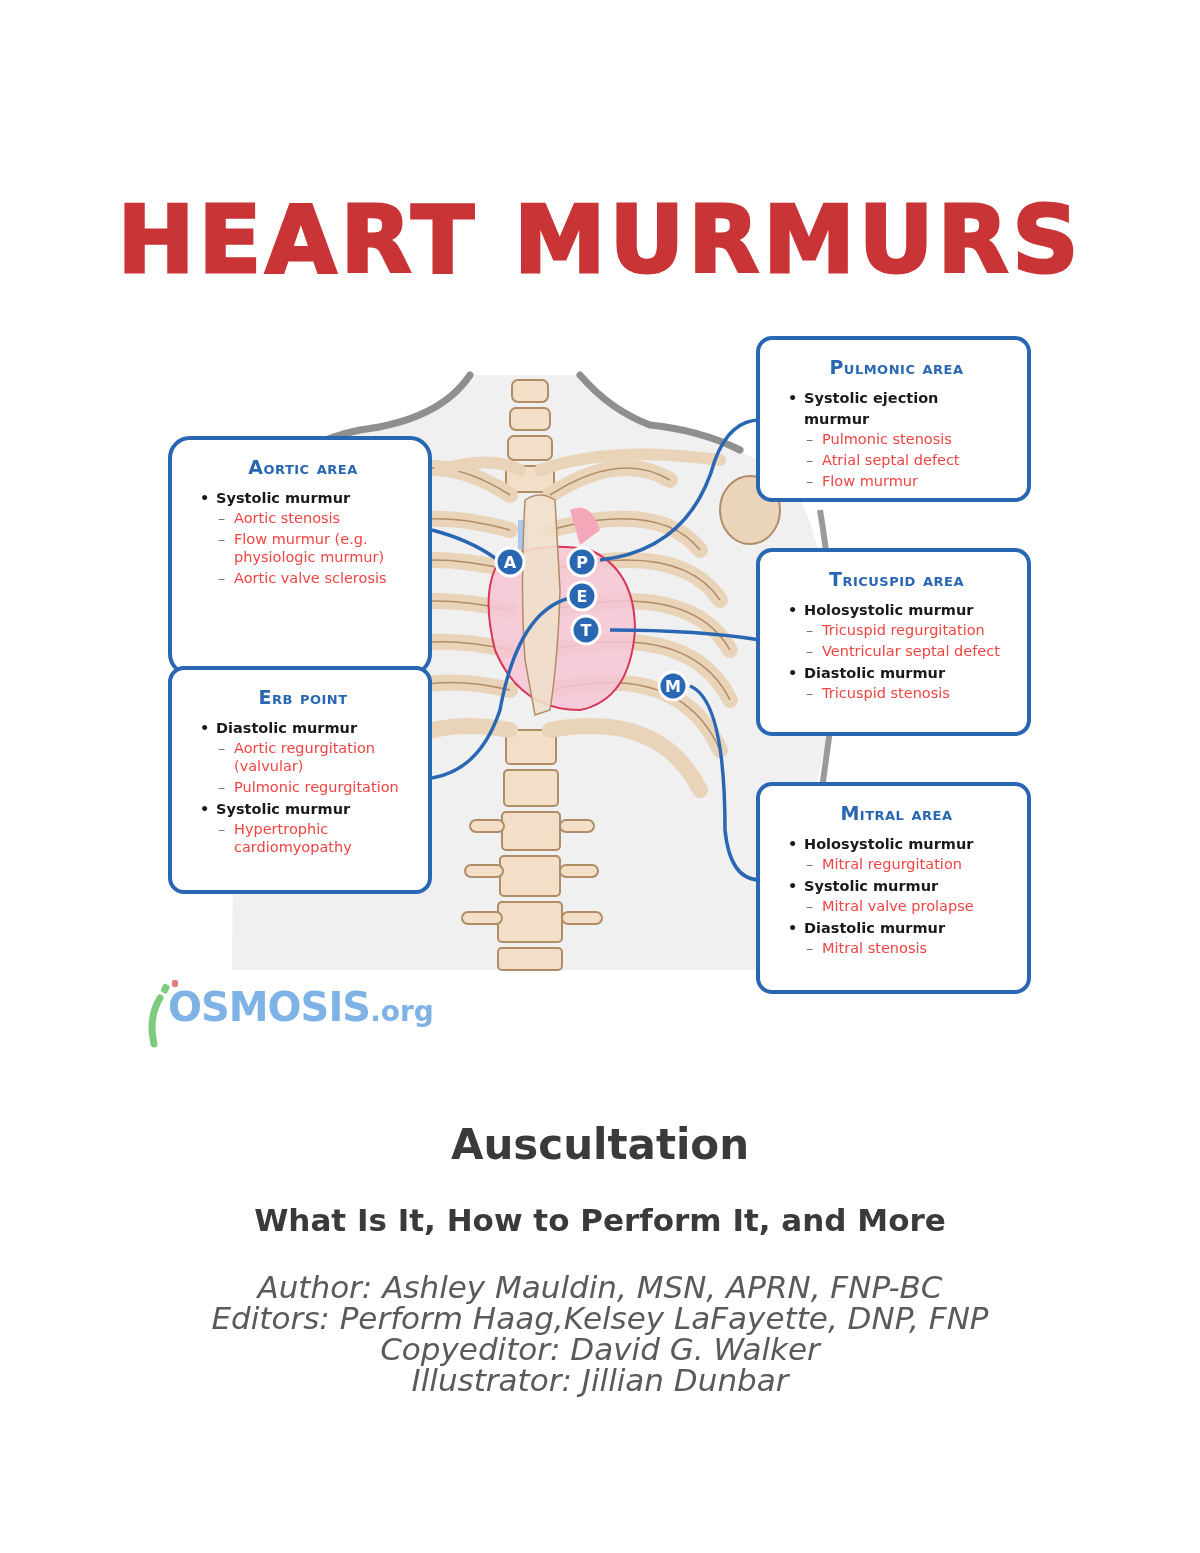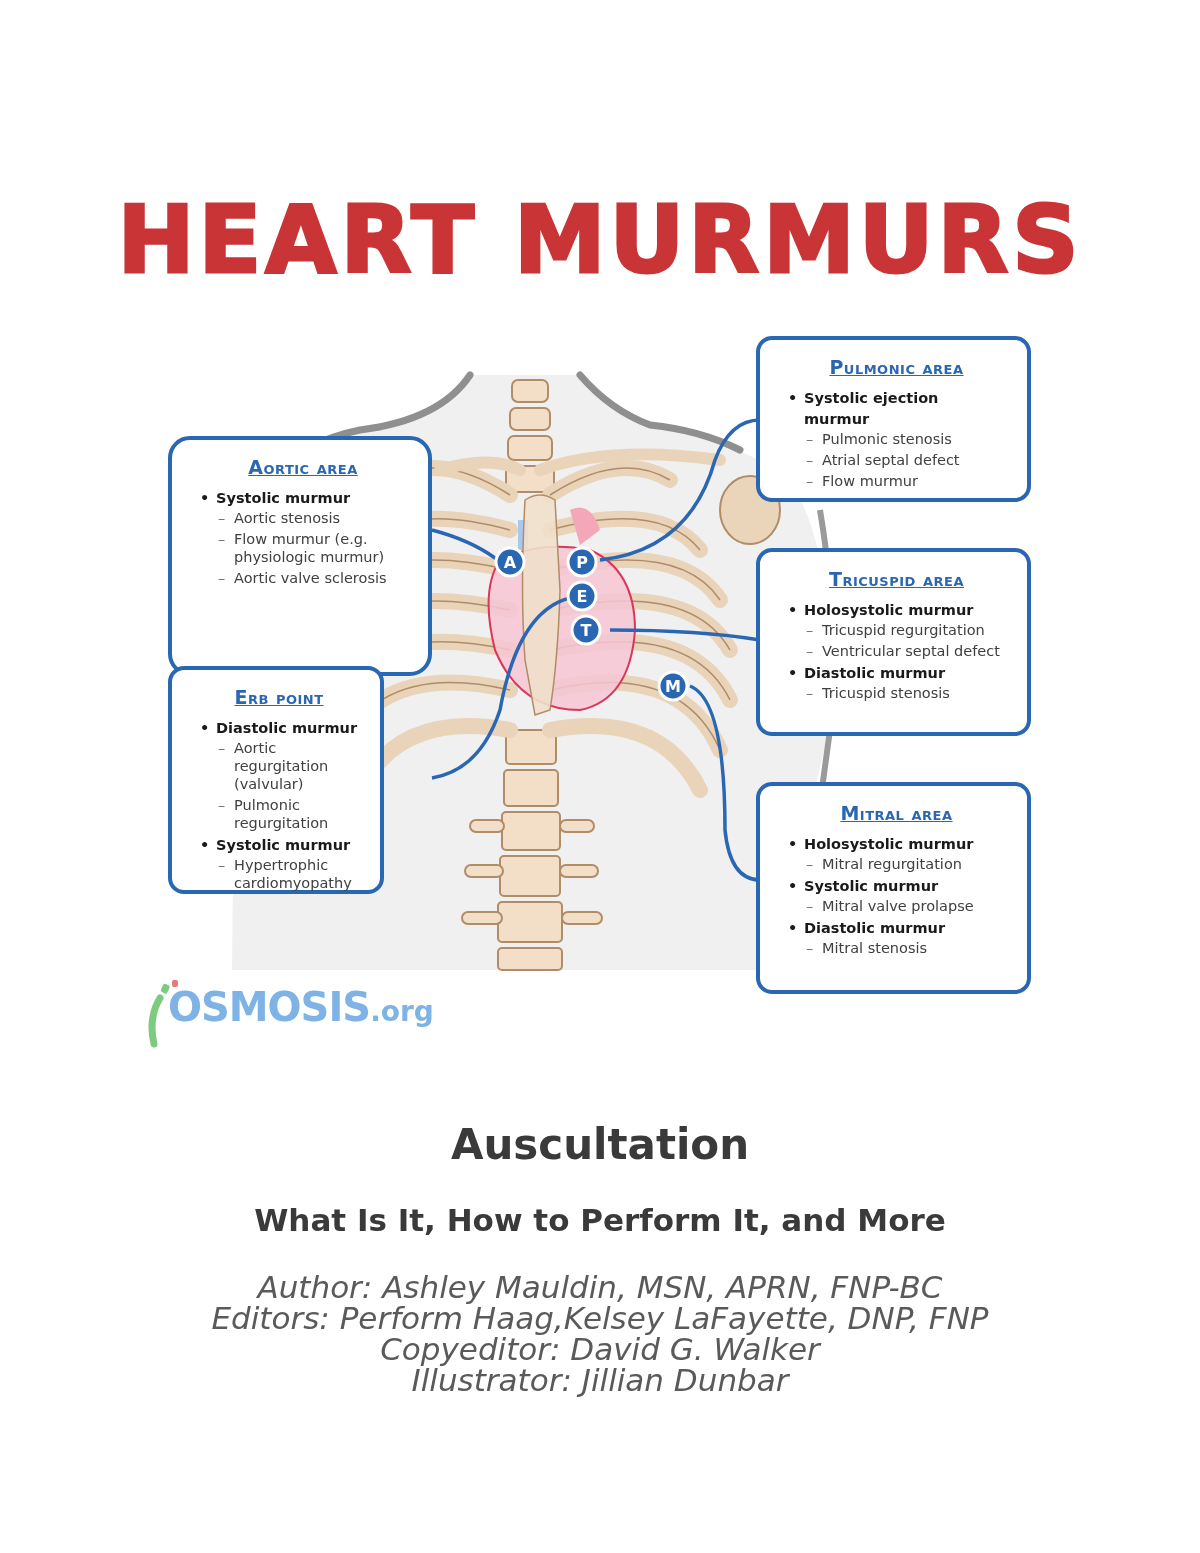--- a/index.html
+++ b/index.html
@@ -11,30 +11,30 @@
       -webkit-text-stroke: 3px #c93436;
     }
     .figure { position: absolute; left: 140px; top: 330px; width: 900px; height: 720px; }
     .figure svg { position: absolute; left: 0; top: 0; }
     .card {
       position: absolute; background: #ffffff; border: 4px solid #2a67b3; border-radius: 16px;
       box-sizing: border-box; padding: 14px 16px 10px 22px;
     }
     .card-title {
       text-align: center; color: #2a67b3; font-family: "DejaVu Sans", sans-serif; font-weight: bold;
-      font-size: 19px; font-variant: small-caps; letter-spacing: 0.5px; margin: 2px 0 10px 0; text-decoration: underline;
+      font-size: 19px; font-variant: small-caps; letter-spacing: 0.5px; margin: 2px 0 10px 0;
     }
     .card ul { list-style: none; margin: 4px; padding: 0; }
     .murmur {
       font-family: "DejaVu Sans", sans-serif; font-weight: bold; font-size: 14.5px; color: #1a1a1a;
       position: relative; padding-left: 18px; line-height: 21px;
     }
     .murmur::before { content: "•"; position: absolute; left: 2px; top: 0; }
     .cause {
-      font-family: "DejaVu Sans", sans-serif; font-size: 14.5px; color: #404040; line-height: 18px;
+      font-family: "DejaVu Sans", sans-serif; font-size: 14.5px; color: #ef4444; line-height: 18px;
       position: relative; padding-left: 36px; margin-bottom: 3px;
     }
     .cause::before { content: "–"; position: absolute; left: 20px; top: 0; color: #777; }
     .logo { position: absolute; left: 146px; top: 978px; width: 290px; height: 80px; }
     .logo-text {
       position: absolute; left: 22px; top: 6px; font-family: "DejaVu Sans", sans-serif; font-weight: bold;
       font-size: 40px; color: #7fb2e5; letter-spacing: -1px;
     }
     .logo-text .org { font-size: 28px; letter-spacing: 0; }
     .h-main {
@@ -171,21 +171,21 @@
     <div class="card-title">Tricuspid area</div>
     <ul>
       <li class="murmur">Holosystolic murmur</li>
       <li class="cause">Tricuspid regurgitation</li>
       <li class="cause">Ventricular septal defect</li>
       <li class="murmur">Diastolic murmur</li>
       <li class="cause">Tricuspid stenosis</li>
     </ul>
   </div>
 
-  <div class="card" style="left:28px; top:336px; width:216px; height:228px;">
+  <div class="card" style="left:28px; top:336px; width:264px; height:228px;">
     <div class="card-title">Erb point</div>
     <ul>
       <li class="murmur">Diastolic murmur</li>
       <li class="cause">Aortic regurgitation (valvular)</li>
       <li class="cause">Pulmonic regurgitation</li>
       <li class="murmur">Systolic murmur</li>
       <li class="cause">Hypertrophic cardiomyopathy</li>
     </ul>
   </div>
 

